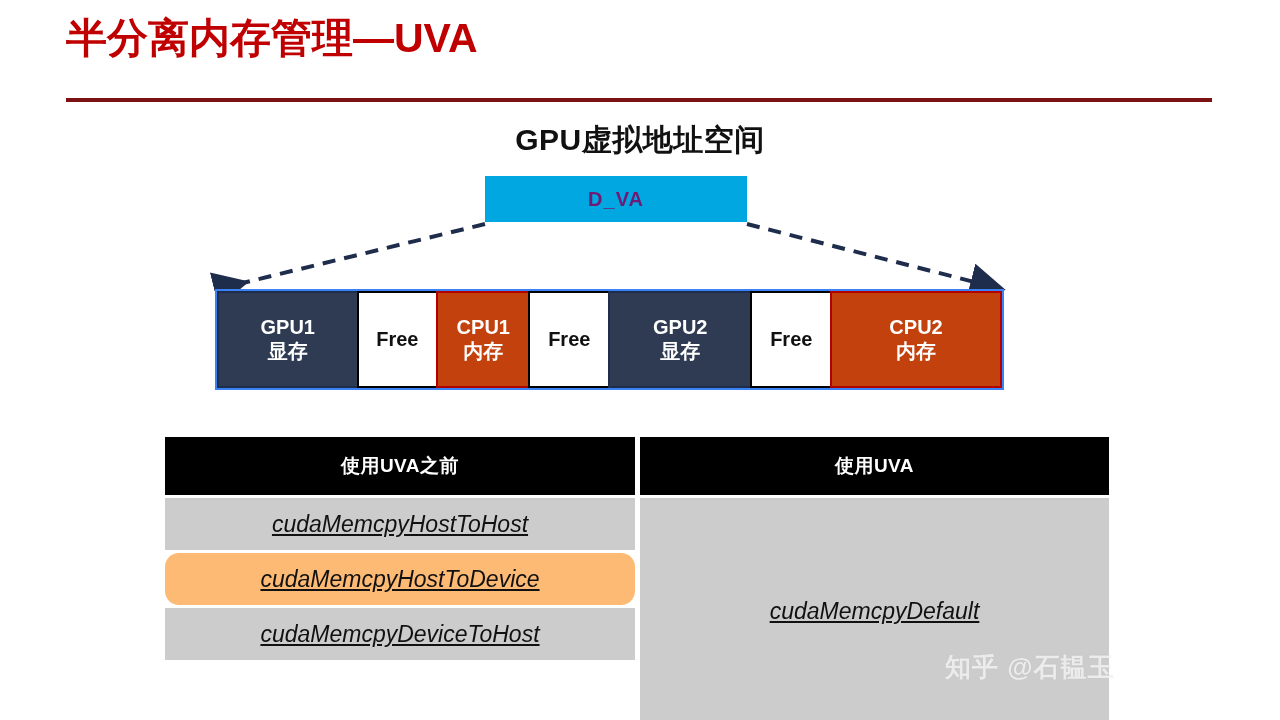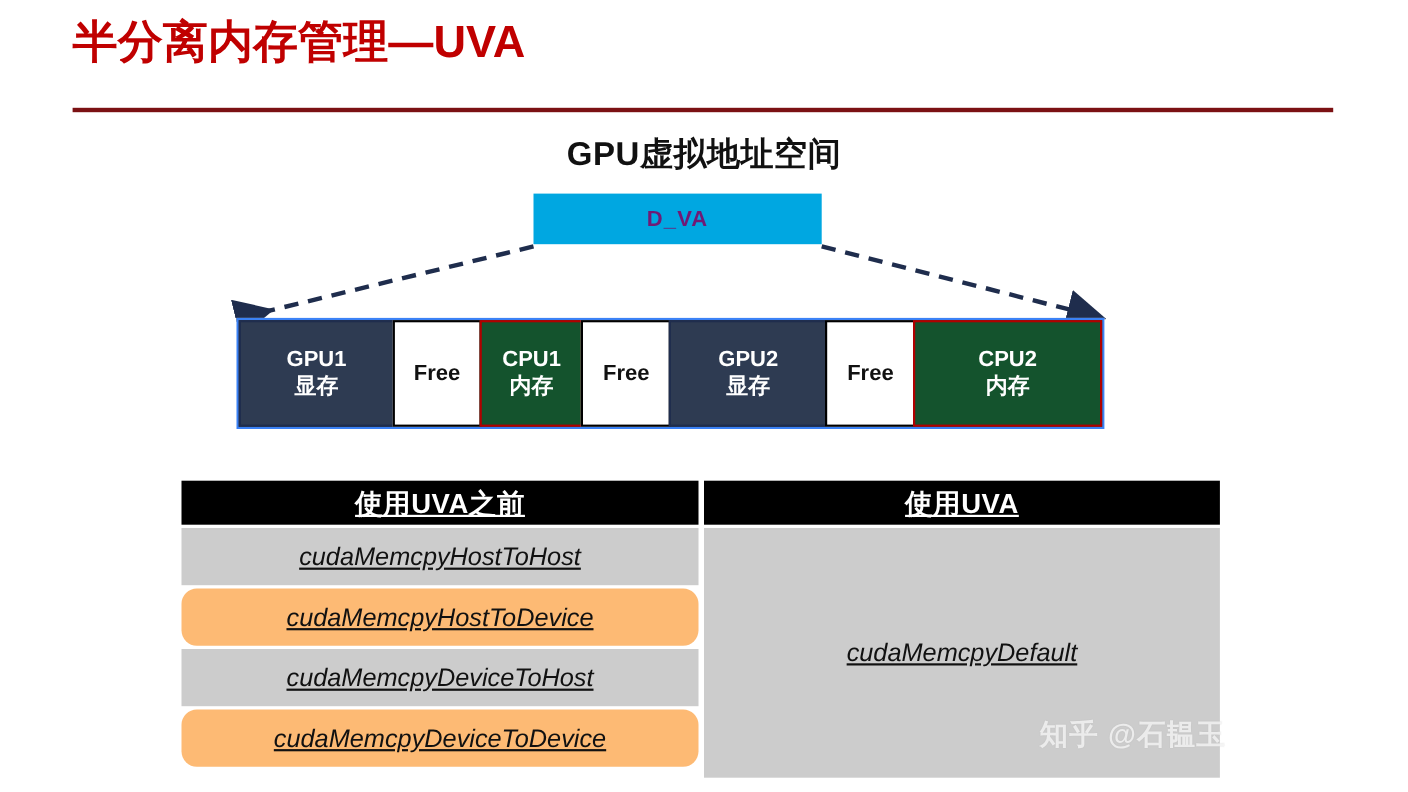--- a/index.html
+++ b/index.html
@@ -105,21 +105,21 @@
     line-height: 1.18;
     border: 2px solid #000000;
     margin: -1px;
   }
   .mem-block.gpu {
     background: #2E3B52;
     color: #ffffff;
     border-color: #1F2D4D;
   }
   .mem-block.cpu {
-    background: #14532d;
+    background: #c2410c;
     color: #ffffff;
     border-color: #B00000;
   }
   .mem-block.free {
     background: #ffffff;
     color: #111111;
     border-color: #000000;
   }
   .mem-line2 { display: block; }
 
@@ -132,30 +132,29 @@
     height: 283px;
   }
   .tbl-col {
     position: absolute;
     top: 0;
   }
   #col-left { left: 0; width: 470px; }
   #col-right { left: 475px; width: 469px; }
 
   .tbl-head {
-    height: 40px;
+    height: 58px;
     background: #000000;
     color: #ffffff;
-    font-size: 25px;
+    font-size: 19px;
     font-weight: bold;
     display: flex;
     align-items: center;
     justify-content: center;
     letter-spacing: 0.5px;
-    text-decoration: underline;
   }
   .tbl-rows { margin-top: 3px; }
   .tbl-row {
     height: 52px;
     display: flex;
     align-items: center;
     justify-content: center;
     font-size: 23px;
     font-style: italic;
     color: #111111;
@@ -259,23 +258,20 @@
       <div class="tbl-rows" id="left-rows">
           <div class="tbl-row row-dark">
             <span>cudaMemcpyHostToHost</span>
           </div>
           <div class="tbl-row row-light">
             <span>cudaMemcpyHostToDevice</span>
           </div>
           <div class="tbl-row row-dark">
             <span>cudaMemcpyDeviceToHost</span>
           </div>
-          <div class="tbl-row row-light">
-            <span>cudaMemcpyDeviceToDevice</span>
-          </div>
         </div>
     </div>
 
     <div class="tbl-col" id="col-right">
       <div class="tbl-head">使用UVA</div>
       <div id="right-cell">
         <span>cudaMemcpyDefault</span>
       </div>
     </div>
 

